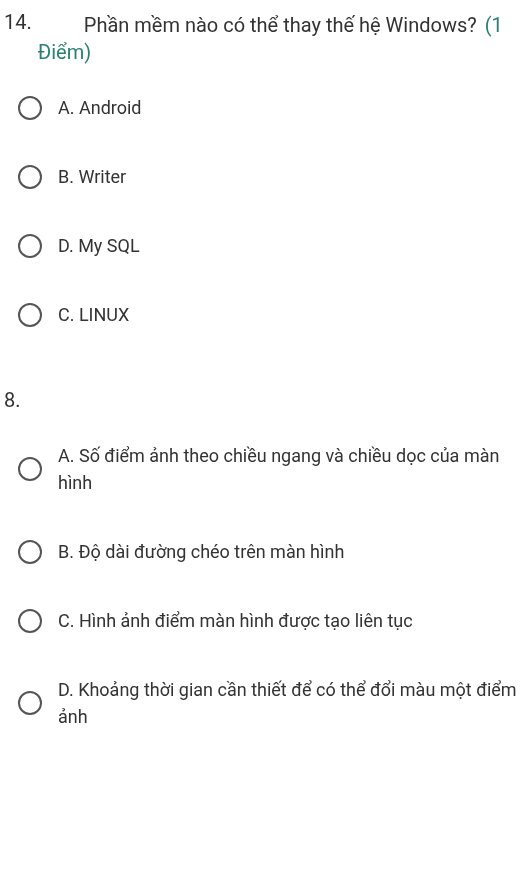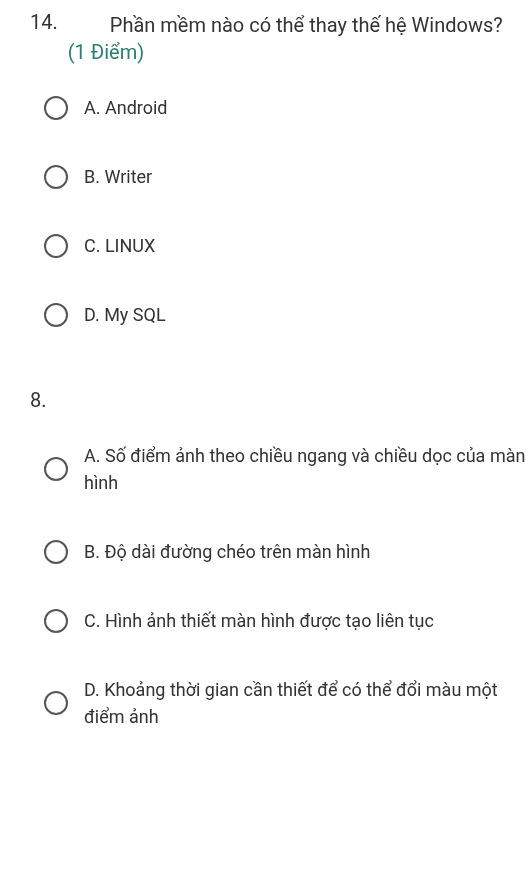--- a/index.html
+++ b/index.html
@@ -8,21 +8,20 @@
       box-sizing: border-box;
     }
     body {
       font-family: 'Segoe UI', Roboto, Arial, sans-serif;
       background: #ffffff;
       width: 526px;
       padding: 0;
     }
     .question-block {
       margin-bottom: 50px;
-      padding-left: 26px;
     }
     .question-header {
       display: flex;
       align-items: flex-start;
       padding: 10px 20px 0 4px;
       margin-bottom: 30px;
     }
     .question-number {
       font-size: 20px;
       color: #333;
@@ -81,44 +80,44 @@
     <div class="option">
       <div class="radio"></div>
       <span class="option-label">A. Android</span>
     </div>
     <div class="option">
       <div class="radio"></div>
       <span class="option-label">B. Writer</span>
     </div>
     <div class="option">
       <div class="radio"></div>
-      <span class="option-label">C. LINUX</span>
+      <span class="option-label">D. My SQL</span>
     </div>
     <div class="option">
       <div class="radio"></div>
-      <span class="option-label">D. My SQL</span>
+      <span class="option-label">C. LINUX</span>
     </div>
   </div>
 </div>
 
 <div class="question-block">
   <div class="question-header">
     <span class="question-number">8.</span>
   </div>
   <div class="options">
     <div class="option">
       <div class="radio"></div>
       <span class="option-label">A. Số điểm ảnh theo chiều ngang và chiều dọc của màn hình</span>
     </div>
     <div class="option">
       <div class="radio"></div>
       <span class="option-label">B. Độ dài đường chéo trên màn hình</span>
     </div>
     <div class="option">
       <div class="radio"></div>
-      <span class="option-label">C. Hình ảnh thiết màn hình được tạo liên tục</span>
+      <span class="option-label">C. Hình ảnh điểm màn hình được tạo liên tục</span>
     </div>
     <div class="option">
       <div class="radio"></div>
       <span class="option-label">D. Khoảng thời gian cần thiết để có thể đổi màu một điểm ảnh</span>
     </div>
   </div>
 </div>
 
 </body></html>

